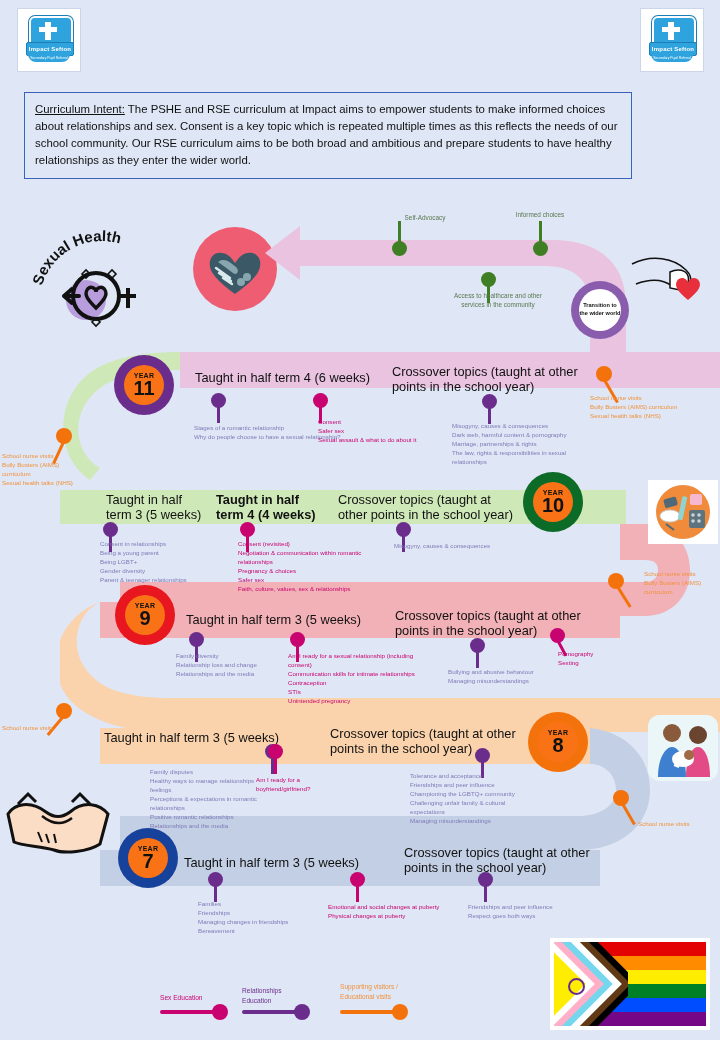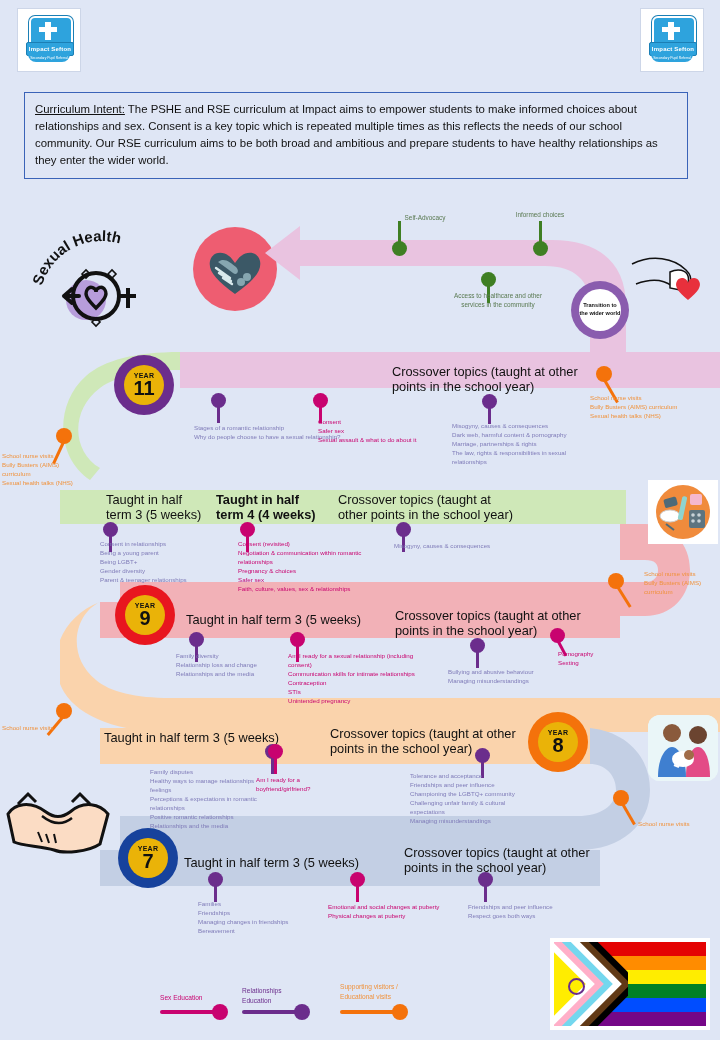--- a/index.html
+++ b/index.html
@@ -47,38 +47,38 @@
     background:#2ea3dd;border-radius:0 0 10px 10px;
     color:#fff;font-size:3.4px;text-align:center;line-height:8px;
   }
   .title{
     position:absolute;left:120px;top:8px;width:470px;
     font-size:21px;font-weight:bold;color:#0a0a0a;line-height:1.35;
     letter-spacing:-.1px;
   }
 
   .intent-box{
-    position:absolute;left:24px;top:92px;width:664px;
+    position:absolute;left:24px;top:92px;width:608px;
     border:1px solid #3a63b8;background:#dfe6f5;
     padding:8px 10px 9px 10px;box-sizing:border-box;
     font-size:11.4px;color:#111;line-height:1.48;
   }
   .intent-box u{text-decoration:underline;}
   .band-label{
     position:absolute;font-size:12.8px;color:#111;line-height:1.18;
   }
 
   
   .year-badge{
     position:absolute;width:60px;height:60px;border-radius:50%;
     display:flex;align-items:center;justify-content:center;
     box-sizing:border-box;z-index:6;
   }
   .year-badge .inner{
-    width:40px;height:40px;border-radius:50%;background:#eab308;
+    width:40px;height:40px;border-radius:50%;background:#f97316;
     display:flex;flex-direction:column;align-items:center;justify-content:center;
     line-height:1;
   }
   .year-badge .yr{font-size:7px;font-weight:bold;color:#111;letter-spacing:.3px;}
   .year-badge .num{font-size:20px;font-weight:bold;color:#111;margin-top:-1px;}
 
   
   .pin{position:absolute;z-index:7;}
   .pin .head{width:15px;height:15px;border-radius:50%;position:absolute;left:0;top:0;}
   .pin .stem{position:absolute;left:6px;top:12px;width:3px;height:18px;}
@@ -208,20 +208,21 @@
     <path d="M40 120 C12 104 10 62 40 40 C56 28 84 22 120 22 L660 22 L660 4 L120 4 C76 4 44 12 26 28 C-6 56 -4 110 30 132 Z" fill="#cfe8b8"></path>
     <rect x="120" y="4" width="540" height="36" fill="#e9c3e0"></rect>
   </svg>
 
   <div class="year-badge" style="left:114px;top:355px;background:#6b2d8c;">
     <div class="inner">
         <span class="yr">YEAR</span>
         <span class="num">11</span>
       </div>
   </div>
+  <div class="band-label" style="left:195px;top:370px;width:200px;">Taught in half term 4 (6 weeks)</div>
   <div class="band-label" style="left:392px;top:364px;width:190px;">Crossover topics (taught at other points in the school year)</div>
 
   <div class="pin" style="left:211px;top:393px;">
       <div class="head" style="background:#6b2d8c;"></div>
       <div class="stem" style="background:#6b2d8c;"></div>
     </div>
   <div class="pin-text" style="left:194px;top:424px;width:175px;color:#7f7bb8;white-space:pre-line;">Stages of a romantic relationship
 Why do people choose to have a sexual relationship?</div>
 
   <div class="pin" style="left:313px;top:393px;">
@@ -259,20 +260,26 @@
 
   <svg style="position:absolute;left:60px;top:488px;width:660px;height:135px;" viewBox="0 0 660 135">
     <path d="M560 2 L560 36 L585 36 C612 36 630 56 630 82 C630 108 612 128 585 128 L60 128 L60 94 L585 94 C595 94 598 88 598 82 C598 76 595 72 585 72 L560 72 Z" fill="#f2b1b7"></path>
     <rect x="0" y="2" width="566" height="34" fill="#cfe8b8"></rect>
   </svg>
 
   <div class="band-label" style="left:106px;top:492px;width:100px;">Taught in half term 3 (5 weeks)</div>
   <div class="band-label" style="left:216px;top:492px;width:102px;font-weight:bold;">Taught in half term 4 (4 weeks)</div>
   <div class="band-label" style="left:338px;top:492px;width:184px;">Crossover topics (taught at other points in the school year)</div>
 
+  <div class="year-badge" style="left:523px;top:472px;background:#0d6b28;">
+    <div class="inner">
+        <span class="yr">YEAR</span>
+        <span class="num">10</span>
+      </div>
+  </div>
 
   <div class="pin" style="left:103px;top:522px;">
       <div class="head" style="background:#6b2d8c;"></div>
       <div class="stem" style="background:#6b2d8c;"></div>
     </div>
   <div class="pin-text" style="left:100px;top:540px;width:135px;color:#7f7bb8;white-space:pre-line;">Consent in relationships
 Being a young parent
 Being LGBT+
 Gender diversity
 Parent &amp; teenager relationships</div>

